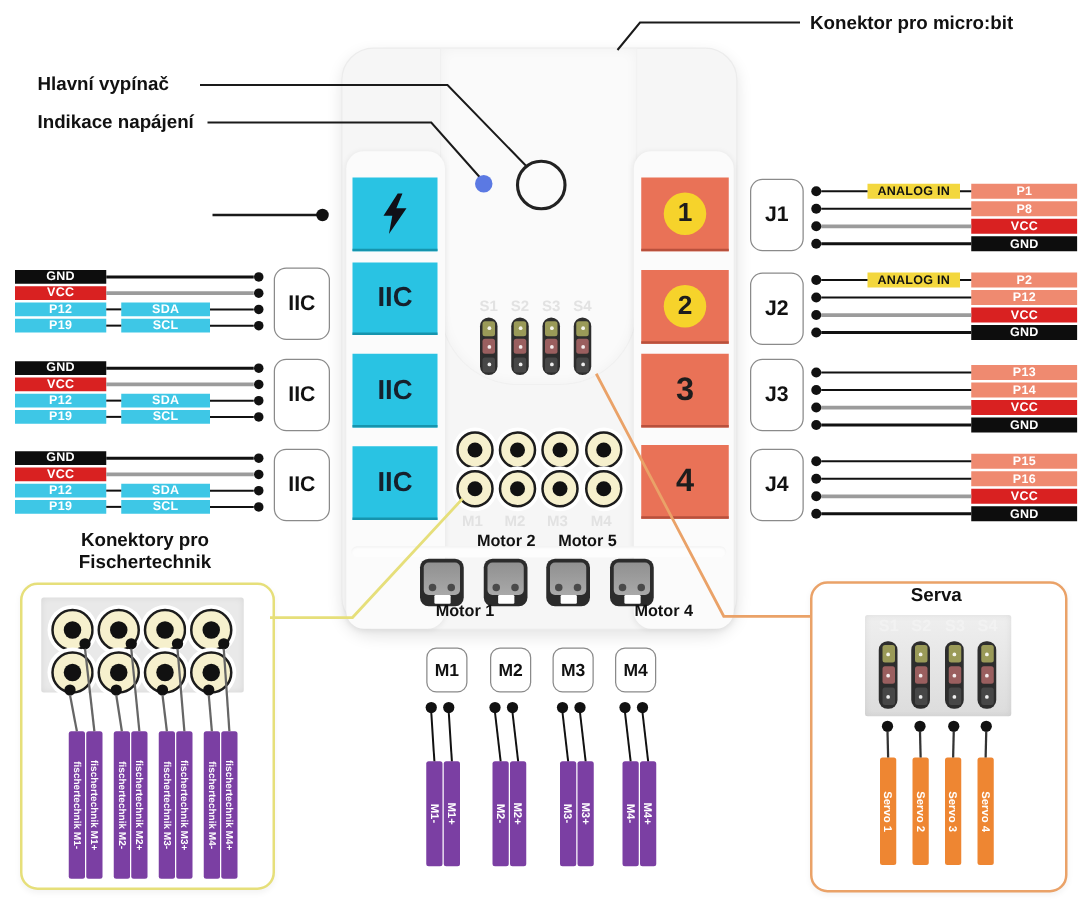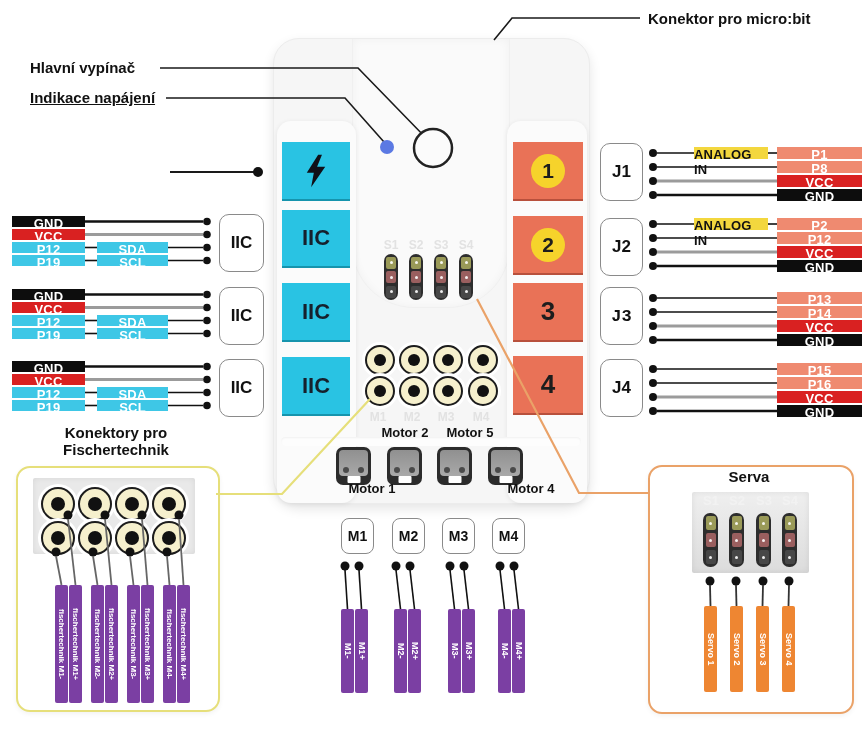--- a/index.html
+++ b/index.html
@@ -40,22 +40,22 @@
   .jack i{display:block;border-radius:50%;background:#111;}
 
   .mconn{background:#2b2b2b;border-radius:7px;z-index:4;}
   .mconn .inner{position:absolute;left:3px;right:3px;top:3px;bottom:9px;border-radius:4px;
                 background:linear-gradient(#909090,#a9a9a9);}
   .mconn .pdot{position:absolute;width:6px;height:6px;border-radius:50%;background:#4a4a4a;bottom:12px;}
   .mconn .slotw{position:absolute;width:13px;height:7px;background:#fff;left:50%;transform:translateX(-50%);bottom:2px;border-radius:1px;}
 
   .mlabel{font-weight:bold;font-size:13px;color:#111;text-align:center;z-index:4;}
 
-  .bar{height:11px;display:flex;align-items:flex-start;justify-content:center;color:#fff;font-weight:bold;
-       font-size:13px;z-index:4;letter-spacing:.2px;}
+  .bar{height:11px;display:flex;align-items:flex-end;justify-content:center;color:#fff;font-weight:bold;
+       font-size:10px;z-index:4;letter-spacing:.2px;}
   .rbar{height:12px;}
   .bk{background:#0d0d0d;}.rd{background:#d92121;}.cy{background:#3ec7e6;}.sl{background:#ef8a70;}
   .tag{background:#f3d73e;color:#111;}
 
   .cable{display:flex;align-items:center;justify-content:center;z-index:4;border-radius:2px;}
   .cable.purple{background:#7b3fa3;}
   .cable.orange{background:#ee8632;}
   .cable span{writing-mode:vertical-rl;color:#fff;font-weight:bold;white-space:nowrap;}
 
   .frame{background:#fff;border-radius:14px;z-index:3;}
@@ -317,21 +317,21 @@
   <div class="abs square" style="top:356px;height:57px;">
       <span>4</span>
     </div>
 
   <div class="abs obox" style="left:600px;top:143px;width:41px;height:56px;">
       <span>J1</span>
     </div>
   <div class="abs obox" style="left:600px;top:218px;width:41px;height:56px;">
       <span>J2</span>
     </div>
-  <div class="abs obox" style="left:600px;top:287px;width:41px;height:56px;font-family:Liberation Mono, monospace;">
+  <div class="abs obox" style="left:600px;top:287px;width:41px;height:56px;">
       <span>J3</span>
     </div>
   <div class="abs obox" style="left:600px;top:359px;width:41px;height:56px;">
       <span>J4</span>
     </div>
 
   <div class="abs mlabel" style="left:375px;top:425px;width:60px;">Motor 2</div>
   <div class="abs mlabel" style="left:440px;top:425px;width:60px;">Motor 5</div>
   <div class="abs mconn" style="left:336px;top:447px;width:35px;height:38px;">
     <div class="inner"></div>
@@ -355,21 +355,21 @@
     <div class="inner"></div>
       <div class="pdot" style="left:7px;"></div>
       <div class="pdot" style="right:7px;"></div>
       <div class="slotw"></div>
   </div>
   <div class="abs mlabel" style="left:342px;top:481px;width:60px;">Motor 1</div>
   <div class="abs mlabel" style="left:501px;top:481px;width:60px;">Motor 4</div>
 
   <div class="abs callout" style="left:648px;top:10px;">Konektor pro micro:bit</div>
   <div class="abs callout" style="left:30px;top:59px;">Hlavní vypínač</div>
-  <div class="abs callout" style="left:30px;top:89px;text-decoration:underline;">Indikace napájení</div>
+  <div class="abs callout" style="left:30px;top:89px;">Indikace napájení</div>
 
   <div class="abs bar bk" style="left:12px;top:216px;width:73px;">
       <span>GND</span>
     </div>
   <div class="abs bar rd" style="left:12px;top:229px;width:73px;">
       <span>VCC</span>
     </div>
   <div class="abs bar cy" style="left:12px;top:242px;width:73px;">
       <span>P12</span>
     </div>

